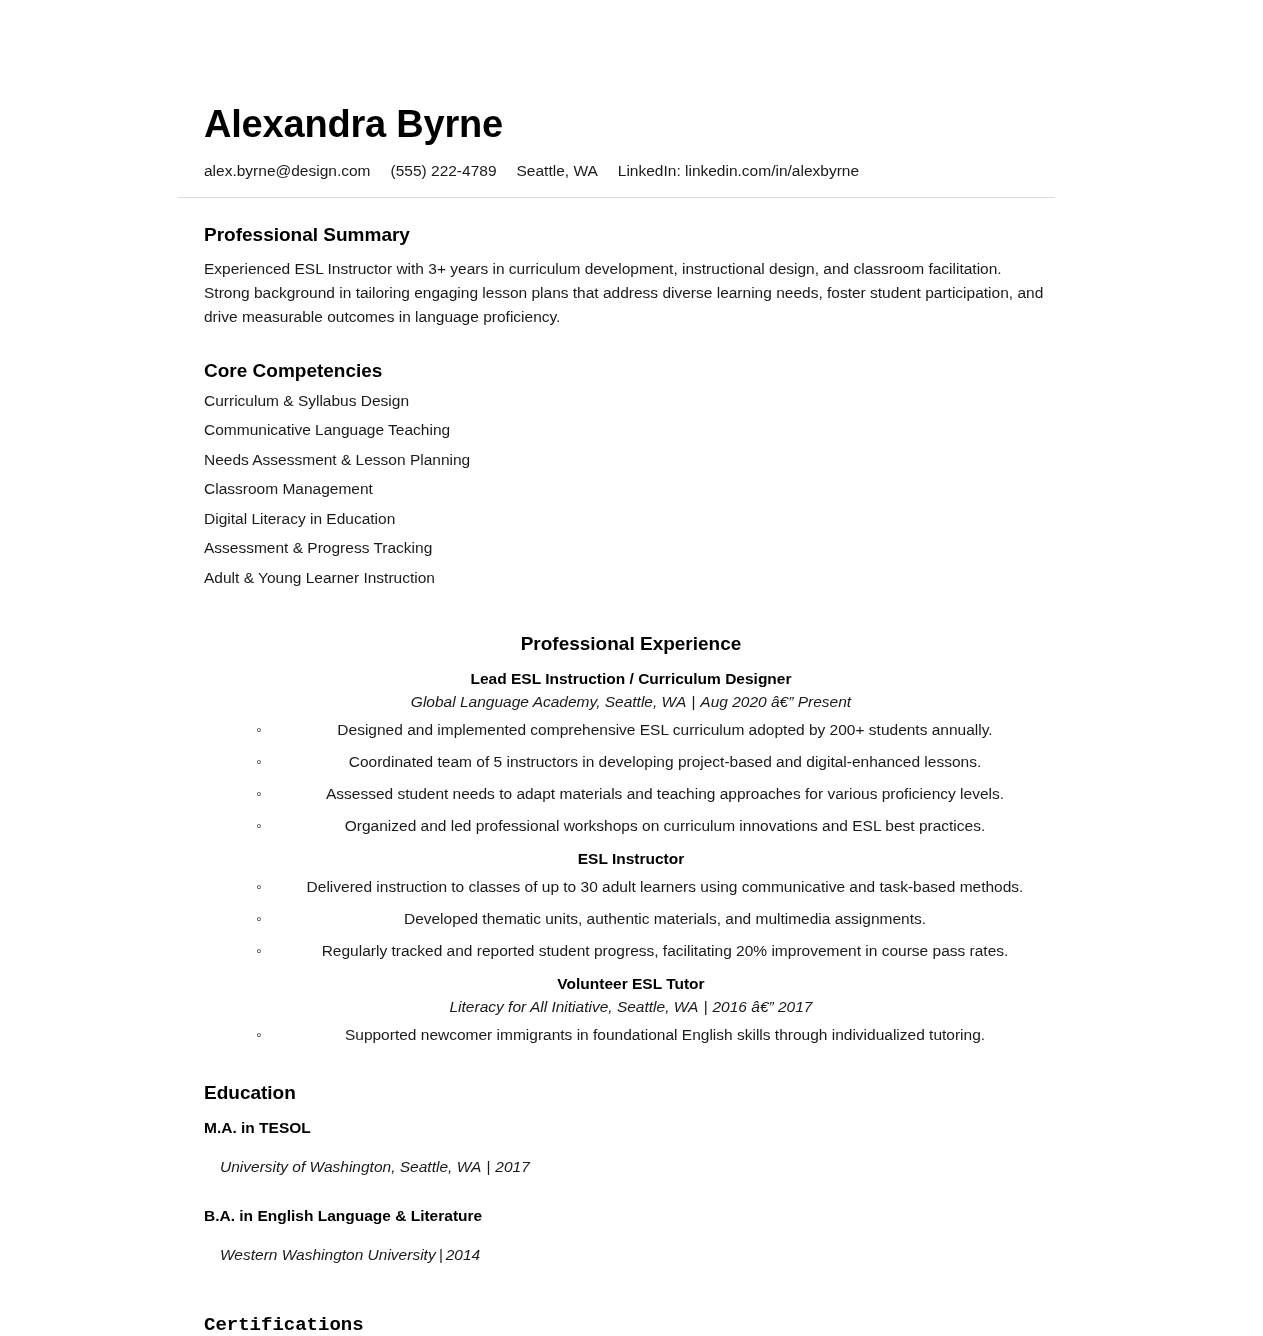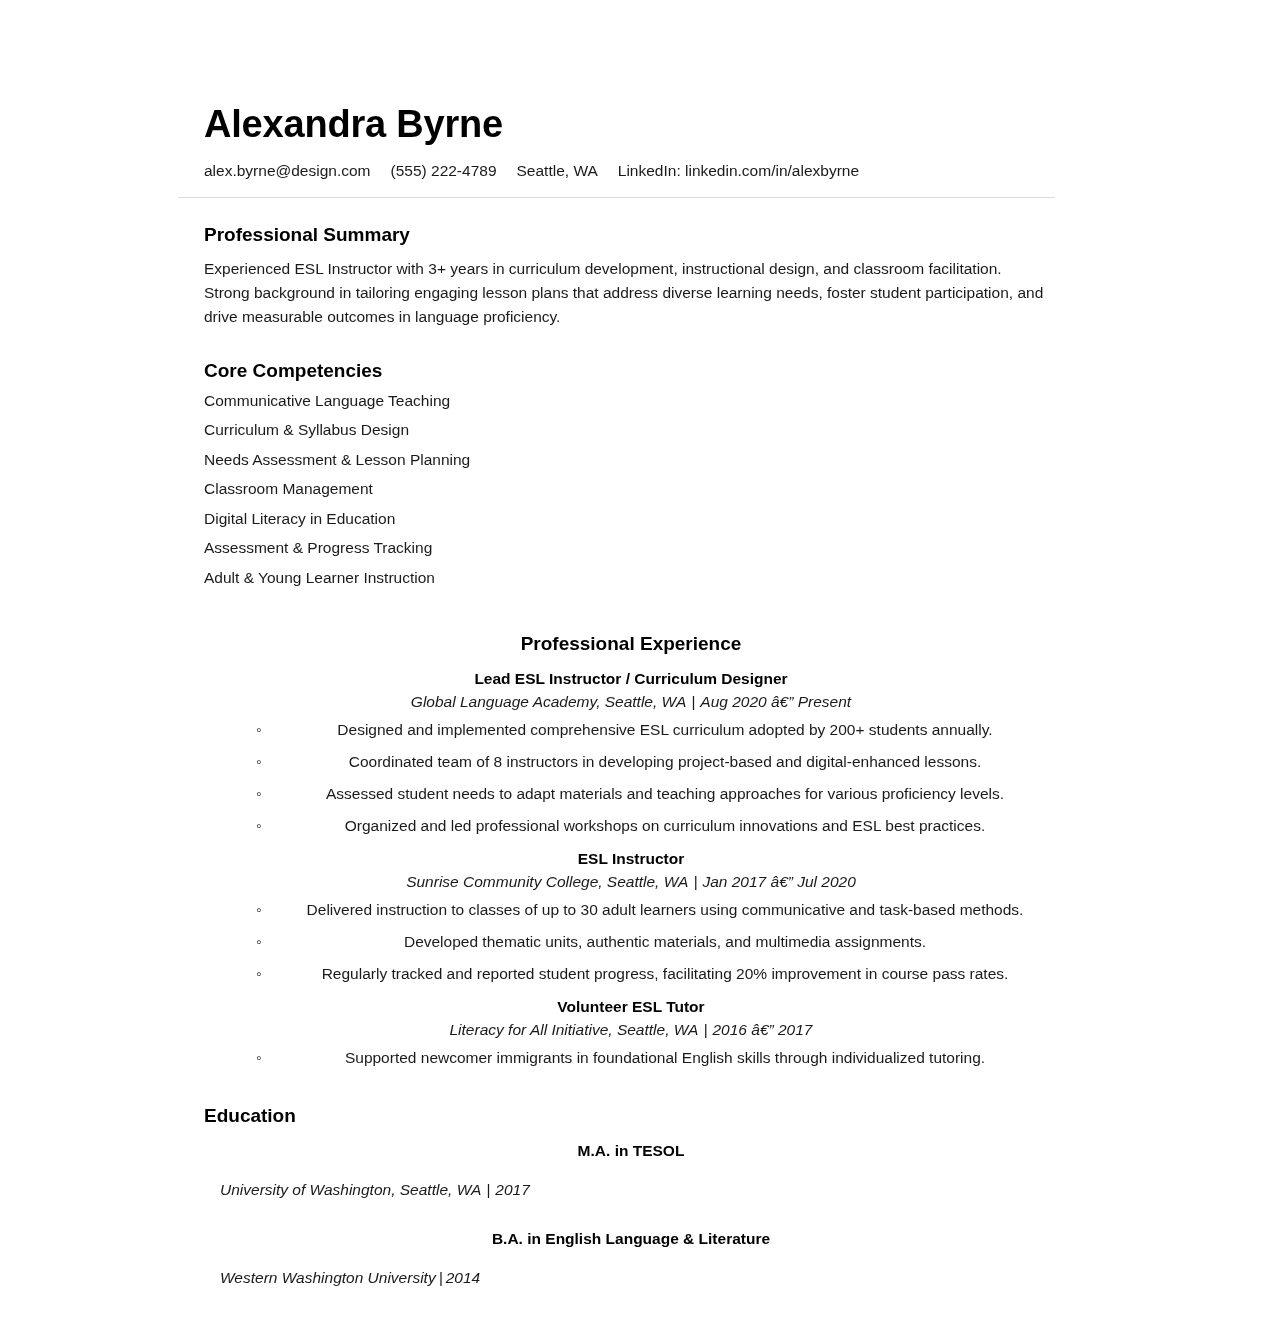--- a/index.html
+++ b/index.html
@@ -153,21 +153,20 @@
   .bullets li:last-child { padding-bottom: 0; }
 
   
   .edu-entry { padding-top: 13px; }
   .edu-degree {
     font-size: 15.5px;
     font-weight: bold;
     color: #000000;
     margin: 0;
     line-height: 1.3;
-    text-align: center;
   }
   .edu-meta {
     font-size: 15.5px;
     font-style: italic;
     color: #1a1a1a;
     margin: 16px;
     padding-top: 3px;
     line-height: 1.3;
     white-space: nowrap;
   }
@@ -203,51 +202,48 @@
     <hr class="rule">
 
     <section class="section sec-summary">
       <h2 class="section-title">Professional Summary</h2>
       <p class="summary-body">Experienced ESL Instructor with 3+ years in curriculum development, instructional design, and classroom facilitation. Strong background in tailoring engaging lesson plans that address diverse learning needs, foster student participation, and drive measurable outcomes in language proficiency.</p>
     </section>
 
     <section class="section sec-skills">
       <h2 class="section-title">Core Competencies</h2>
       <ul class="skills-list">
+        <li>Curriculum &amp; Syllabus Design</li>
         <li>Communicative Language Teaching</li>
-        <li>Curriculum &amp; Syllabus Design</li>
         <li>Needs Assessment &amp; Lesson Planning</li>
         <li>Classroom Management</li>
         <li>Digital Literacy in Education</li>
         <li>Assessment &amp; Progress Tracking</li>
         <li>Adult &amp; Young Learner Instruction</li>
       </ul>
     </section>
 
     <section class="section sec-exp">
       <h2 class="section-title">Professional Experience</h2>
 
       <div class="job">
-        <div class="job-title">Lead ESL Instructor / Curriculum Designer</div>
+        <div class="job-title">Lead ESL Instruction / Curriculum Designer</div>
         <div class="job-meta">
           <span>Global Language Academy, Seattle, WA</span><span class="sep">|</span><span>Aug 2020 â€” Present</span>
         </div>
         <ul class="bullets">
           <li>Designed and implemented comprehensive ESL curriculum adopted by 200+ students annually.</li>
-          <li>Coordinated team of 8 instructors in developing project-based and digital-enhanced lessons.</li>
+          <li>Coordinated team of 5 instructors in developing project-based and digital-enhanced lessons.</li>
           <li>Assessed student needs to adapt materials and teaching approaches for various proficiency levels.</li>
           <li>Organized and led professional workshops on curriculum innovations and ESL best practices.</li>
         </ul>
       </div>
 
       <div class="job">
         <div class="job-title">ESL Instructor</div>
-        <div class="job-meta">
-          <span>Sunrise Community College, Seattle, WA</span><span class="sep">|</span><span>Jan 2017 â€” Jul 2020</span>
-        </div>
         <ul class="bullets">
           <li>Delivered instruction to classes of up to 30 adult learners using communicative and task-based methods.</li>
           <li>Developed thematic units, authentic materials, and multimedia assignments.</li>
           <li>Regularly tracked and reported student progress, facilitating 20% improvement in course pass rates.</li>
         </ul>
       </div>
 
       <div class="job">
         <div class="job-title">Volunteer ESL Tutor</div>
         <div class="job-meta">

